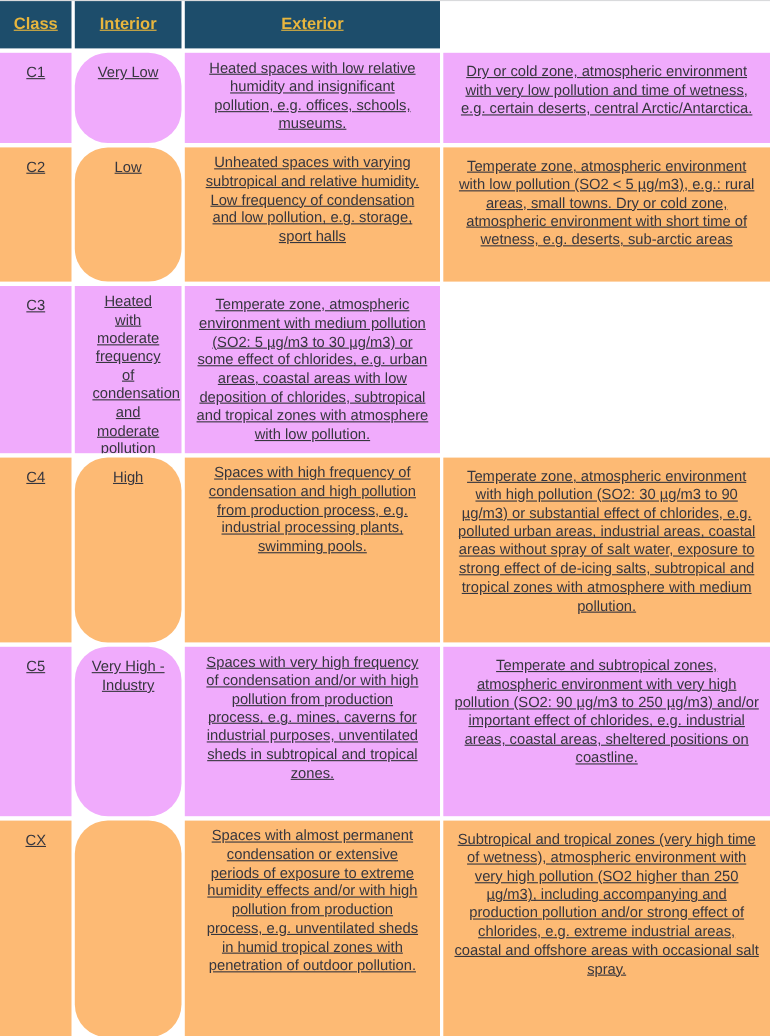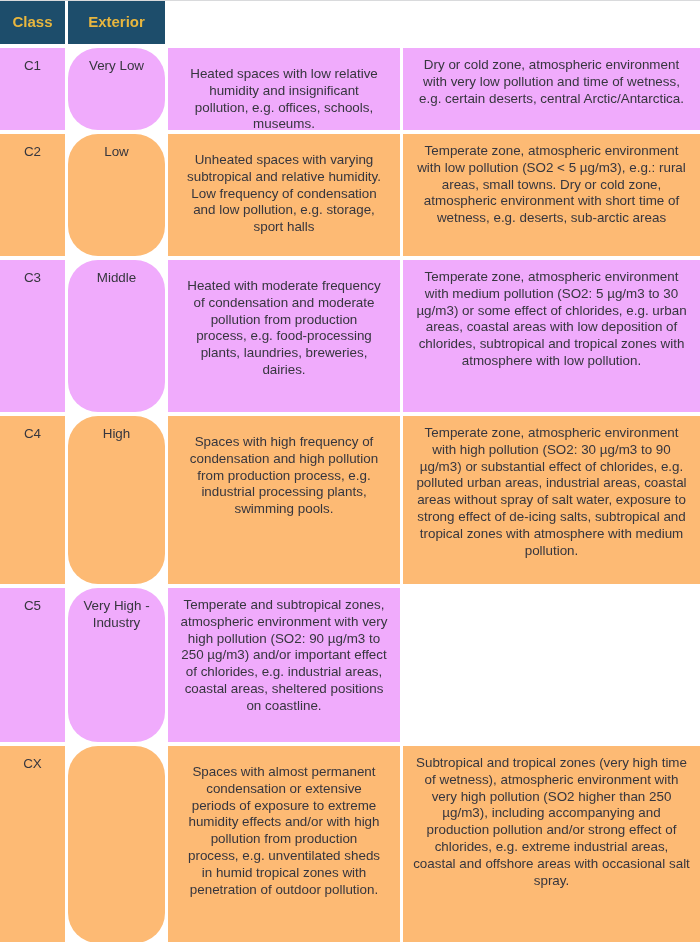--- a/index.html
+++ b/index.html
@@ -25,79 +25,81 @@
     column-gap: 3px;
     min-height: 0;
   }
   .cell {
     overflow: hidden;
     text-align: center;
     color: #36363e;
     font-size: 13.4px;
     line-height: 16.8px;
     box-sizing: border-box;
+    text-decoration: underline;
   }
   .header-row .cell {
     background: #1d4d6b;
     color: #e8b63e;
     font-weight: bold;
     font-size: 15px;
     display: flex;
     align-items: center;
     justify-content: center;
     padding: 0;
   }
   .row-gray  .cell { background: #f0abfc; }
   .row-light .cell { background: #fdba74; }
   .cell-class    { padding-top: 10px; }
   .cell-impact   { padding: 10px 6px 0; border-radius: 30px; }
-  .cell-interior { padding: 18px 16px 0; }
+  .cell-interior { padding: 6px 16px 0; }
   .cell-exterior { padding: 9px 10px 0; }
 </style>
 </head>
 <body>
 
 <div class="table-wrap">
 
   <div class="t-row header-row">
     <div class="cell">Class</div>
+    <div class="cell">Interior</div>
     <div class="cell">Exterior</div>
   </div>
 
   <div class="t-row row-gray">
     <div class="cell cell-class">C1</div>
     <div class="cell cell-impact">Very Low</div>
     <div class="cell cell-interior">Heated spaces with low relative humidity and insignificant pollution, e.g. offices, schools, museums.</div>
     <div class="cell cell-exterior">Dry or cold zone, atmospheric environment with very low pollution and time of wetness, e.g. certain deserts, central Arctic/Antarctica.</div>
   </div>
 
   <div class="t-row row-light">
     <div class="cell cell-class">C2</div>
     <div class="cell cell-impact">Low</div>
     <div class="cell cell-interior">Unheated spaces with varying subtropical and relative humidity. Low frequency of condensation and low pollution, e.g. storage, sport halls</div>
     <div class="cell cell-exterior">Temperate zone, atmospheric environment with low pollution (SO2 &lt; 5 µg/m3), e.g.: rural areas, small towns. Dry or cold zone, atmospheric environment with short time of wetness, e.g. deserts, sub-arctic areas</div>
   </div>
 
   <div class="t-row row-gray">
     <div class="cell cell-class">C3</div>
-    <div class="cell cell-impact">Middle</div>
     <div class="cell cell-interior">Heated with moderate frequency of condensation and moderate pollution from production process, e.g. food-processing plants, laundries, breweries, dairies.</div>
     <div class="cell cell-exterior">Temperate zone, atmospheric environment with medium pollution (SO2: 5 µg/m3 to 30 µg/m3) or some effect of chlorides, e.g. urban areas, coastal areas with low deposition of chlorides, subtropical and tropical zones with atmosphere with low pollution.</div>
   </div>
 
   <div class="t-row row-light">
     <div class="cell cell-class">C4</div>
     <div class="cell cell-impact">High</div>
     <div class="cell cell-interior">Spaces with high frequency of condensation and high pollution from production process, e.g. industrial processing plants, swimming pools.</div>
     <div class="cell cell-exterior">Temperate zone, atmospheric environment with high pollution (SO2: 30 µg/m3 to 90 µg/m3) or substantial effect of chlorides, e.g. polluted urban areas, industrial areas, coastal areas without spray of salt water, exposure to strong effect of de-icing salts, subtropical and tropical zones with atmosphere with medium pollution.</div>
   </div>
 
   <div class="t-row row-gray">
     <div class="cell cell-class">C5</div>
     <div class="cell cell-impact">Very High - Industry</div>
+    <div class="cell cell-interior">Spaces with very high frequency of condensation and/or with high pollution from production process, e.g. mines, caverns for industrial purposes, unventilated sheds in subtropical and tropical zones.</div>
     <div class="cell cell-exterior">Temperate and subtropical zones, atmospheric environment with very high pollution (SO2: 90 µg/m3 to 250 µg/m3) and/or important effect of chlorides, e.g. industrial areas, coastal areas, sheltered positions on coastline.</div>
   </div>
 
   <div class="t-row row-light">
     <div class="cell cell-class">CX</div>
     <div class="cell cell-impact"></div>
     <div class="cell cell-interior">Spaces with almost permanent condensation or extensive periods of exposure to extreme humidity effects and/or with high pollution from production process, e.g. unventilated sheds in humid tropical zones with penetration of outdoor pollution.</div>
     <div class="cell cell-exterior">Subtropical and tropical zones (very high time of wetness), atmospheric environment with very high pollution (SO2 higher than 250 µg/m3), including accompanying and production pollution and/or strong effect of chlorides, e.g. extreme industrial areas, coastal and offshore areas with occasional salt spray.</div>
   </div>
 

